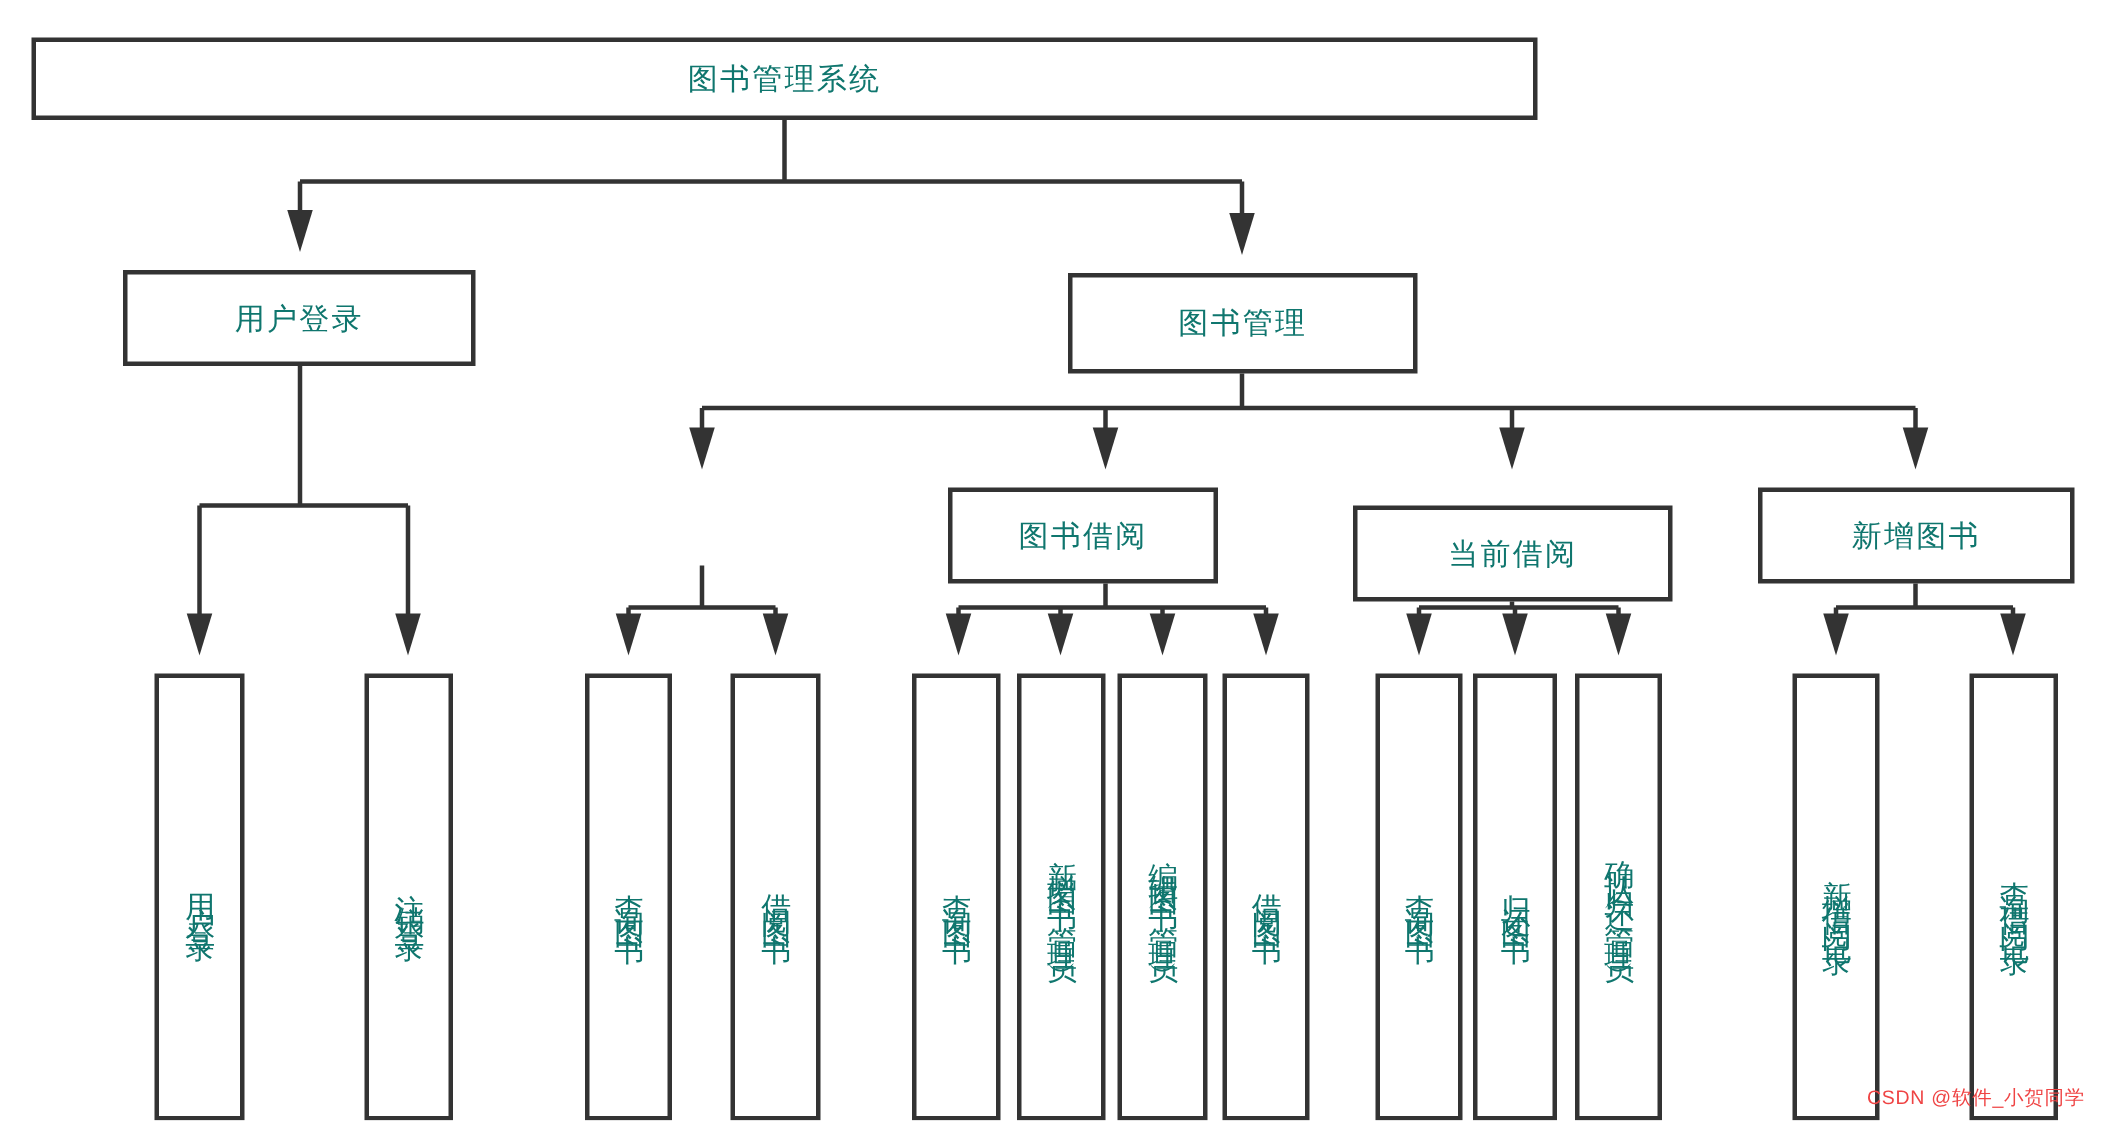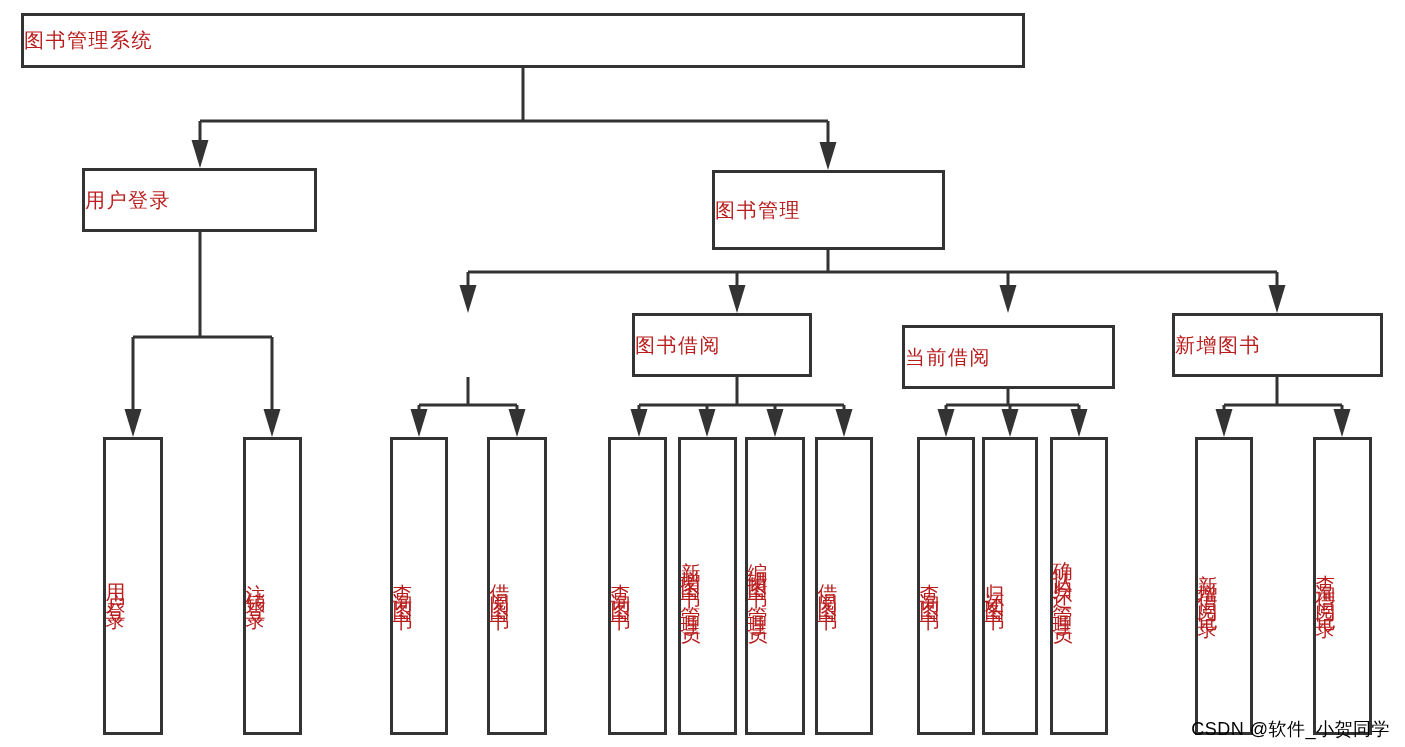--- a/index.html
+++ b/index.html
@@ -16,42 +16,43 @@
     left: 0; top: 0;
     width: 1405px; height: 747px;
   }
   .box {
     position: absolute;
     box-sizing: border-box;
     border: 3px solid #333333;
     background: #ffffff;
     display: flex;
     align-items: center;
-    justify-content: flex-start;
-    color: #b91c1c;
+    justify-content: center;
+    color: #0f766e;
+    margin-top: 12px;
   }
   .hbox span {
     font-size: 20px;
     letter-spacing: 1.5px;
     white-space: nowrap;
   }
   .vbox span {
     writing-mode: vertical-rl;
     text-orientation: mixed;
     font-size: 20px;
     letter-spacing: 9px;
     line-height: 1;
     white-space: nowrap;
   }
   .watermark {
     position: absolute;
     right: 15px;
     bottom: 6px;
-    font-size: 18px;
-    color: #000000;
+    font-size: 13px;
+    color: #ef4444;
     letter-spacing: 0.5px;
     white-space: nowrap;
   }
 </style>
 </head>
 <body>
 
 <div class="canvas">
 
   <svg class="connectors" viewBox="0 0 1405 747" xmlns="http://www.w3.org/2000/svg">
@@ -98,21 +99,21 @@
     </g>
   </svg>
 
   <div class="box hbox" style="left:21px; top:13px; width:1004px; height:55px">
     <span>图书管理系统</span>
   </div>
 
   <div class="box hbox" style="left:82px; top:168px; width:235px; height:64px">
     <span>用户登录</span>
   </div>
-  <div class="box hbox" style="left:712px; top:170px; width:233px; height:80px">
+  <div class="box hbox" style="left:712px; top:170px; width:233px; height:67px">
     <span>图书管理</span>
   </div>
 
   <div class="box hbox" style="left:632px; top:313px; width:180px; height:64px">
     <span>图书借阅</span>
   </div>
   <div class="box hbox" style="left:902px; top:325px; width:213px; height:64px">
     <span>当前借阅</span>
   </div>
   <div class="box hbox" style="left:1172px; top:313px; width:211px; height:64px">

